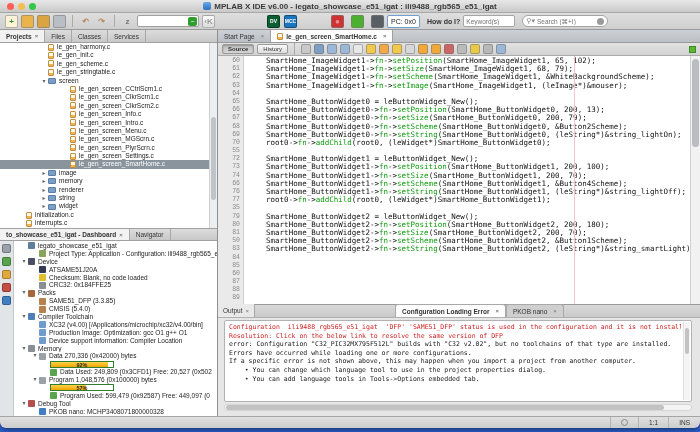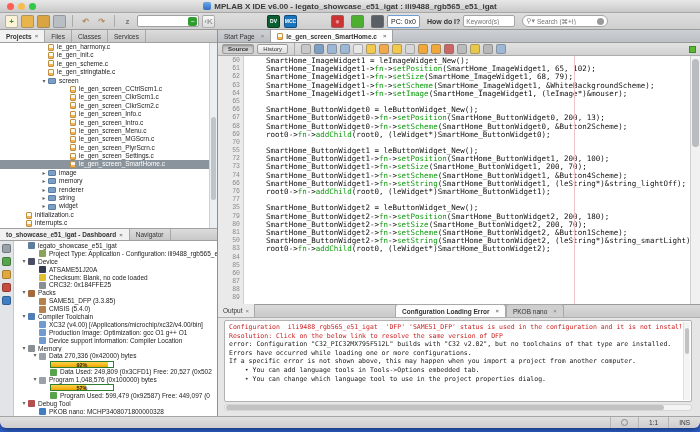--- a/index.html
+++ b/index.html
@@ -481,44 +481,44 @@
             <div>83</div>
             <div>84</div>
             <div>85</div>
             <div>60</div>
             <div>87</div>
             <div>88</div>
             <div>89</div>
           </div>
         <div class="code" id="code">
             <div class="marginline"></div>
-            <div class="cl">    SmartHome_ImageWidget1 = leImageWidget_New();</div>
             <div class="cl">    SmartHome_ImageWidget1-&gt;<span class="kw">fn</span>-&gt;<span class="kw">setPosition</span>(SmartHome_ImageWidget1, 65, 102);</div>
             <div class="cl">    SmartHome_ImageWidget1-&gt;<span class="kw">fn</span>-&gt;<span class="kw">setSize</span>(SmartHome_ImageWidget1, 68, 79);</div>
             <div class="cl">    SmartHome_ImageWidget1-&gt;<span class="kw">fn</span>-&gt;<span class="kw">setScheme</span>(SmartHome_ImageWidget1, &amp;WhiteBackgroundScheme);</div>
             <div class="cl">    SmartHome_ImageWidget1-&gt;<span class="kw">fn</span>-&gt;<span class="kw">setImage</span>(SmartHome_ImageWidget1, (leImage*)&amp;mouser);</div>
             <div class="cl"> </div>
             <div class="cl">    SmartHome_ButtonWidget0 = leButtonWidget_New();</div>
             <div class="cl">    SmartHome_ButtonWidget0-&gt;<span class="kw">fn</span>-&gt;<span class="kw">setPosition</span>(SmartHome_ButtonWidget0, 200, 13);</div>
+            <div class="cl">    SmartHome_ButtonWidget0-&gt;<span class="kw">fn</span>-&gt;<span class="kw">setSize</span>(SmartHome_ButtonWidget0, 200, 79);</div>
             <div class="cl">    SmartHome_ButtonWidget0-&gt;<span class="kw">fn</span>-&gt;<span class="kw">setScheme</span>(SmartHome_ButtonWidget0, &amp;Button2Scheme);</div>
+            <div class="cl">    SmartHome_ButtonWidget0-&gt;<span class="kw">fn</span>-&gt;<span class="kw">setString</span>(SmartHome_ButtonWidget0, (leString*)&amp;string_lightOn);</div>
             <div class="cl">    root0-&gt;<span class="kw">fn</span>-&gt;<span class="kw">addChild</span>(root0, (leWidget*)SmartHome_ButtonWidget0);</div>
             <div class="cl"> </div>
             <div class="cl">    SmartHome_ButtonWidget1 = leButtonWidget_New();</div>
             <div class="cl">    SmartHome_ButtonWidget1-&gt;<span class="kw">fn</span>-&gt;<span class="kw">setPosition</span>(SmartHome_ButtonWidget1, 200, 100);</div>
             <div class="cl">    SmartHome_ButtonWidget1-&gt;<span class="kw">fn</span>-&gt;<span class="kw">setSize</span>(SmartHome_ButtonWidget1, 200, 70);</div>
             <div class="cl">    SmartHome_ButtonWidget1-&gt;<span class="kw">fn</span>-&gt;<span class="kw">setScheme</span>(SmartHome_ButtonWidget1, &amp;Button4Scheme);</div>
             <div class="cl">    SmartHome_ButtonWidget1-&gt;<span class="kw">fn</span>-&gt;<span class="kw">setString</span>(SmartHome_ButtonWidget1, (leString*)&amp;string_lightOff);</div>
             <div class="cl">    root0-&gt;<span class="kw">fn</span>-&gt;<span class="kw">addChild</span>(root0, (leWidget*)SmartHome_ButtonWidget1);</div>
             <div class="cl"> </div>
             <div class="cl">    SmartHome_ButtonWidget2 = leButtonWidget_New();</div>
             <div class="cl">    SmartHome_ButtonWidget2-&gt;<span class="kw">fn</span>-&gt;<span class="kw">setPosition</span>(SmartHome_ButtonWidget2, 200, 180);</div>
             <div class="cl">    SmartHome_ButtonWidget2-&gt;<span class="kw">fn</span>-&gt;<span class="kw">setSize</span>(SmartHome_ButtonWidget2, 200, 70);</div>
             <div class="cl">    SmartHome_ButtonWidget2-&gt;<span class="kw">fn</span>-&gt;<span class="kw">setScheme</span>(SmartHome_ButtonWidget2, &amp;Button1Scheme);</div>
             <div class="cl">    SmartHome_ButtonWidget2-&gt;<span class="kw">fn</span>-&gt;<span class="kw">setString</span>(SmartHome_ButtonWidget2, (leString*)&amp;string_smartLight);</div>
-            <div class="cl">    root0-&gt;<span class="kw">fn</span>-&gt;<span class="kw">addChild</span>(root0, (leWidget*)SmartHome_ButtonWidget2);</div>
             <div class="cl"> </div>
             <div class="cl"> </div>
           </div>
         <div class="vscroll">
             <div class="thumb"></div>
           </div>
       </div>
       <div class="output">
         <div class="otabrow">
           <span class="otab">
@@ -538,22 +538,22 @@
         </div>
         <div class="console" id="console">
           <div class="cscroll">
               <div class="thumb"></div>
             </div>
         <div class="ol c-err">Configuration  ili9488_rgb565_e51_igat  'DFP' 'SAME51_DFP' status is used in the configuration and it is not installed</div>
             <div class="ol c-err">Resolution: Click on the below link to resolve the same version of DFP</div>
             <div class="ol c-txt">error: Configuration "C32_PIC32MX795F512L" builds with "C32 v2.02", but no toolchains of that type are installed.</div>
             <div class="ol c-txt">Errors have occurred while loading one or more configurations.</div>
             <div class="ol c-txt">If a specific error is not shown above, this may happen when you import a project from another computer.</div>
+            <div class="ol c-txt">    • You can change which language tool to use in the project properties dialog.</div>
             <div class="ol c-txt">    • You can add language tools in Tools-&gt;Options embedded tab.</div>
-            <div class="ol c-txt">    • You can change which language tool to use in the project properties dialog.</div>
           </div>
         <div class="hscroll">
             <div class="thumb"></div>
           </div>
       </div>
     </div>
   </div>
 
   <div class="statusbar">
     <span class="scell">

